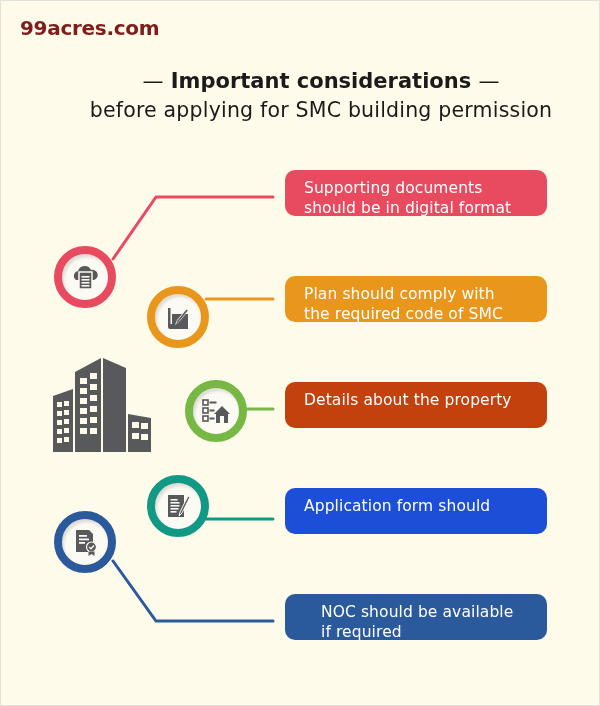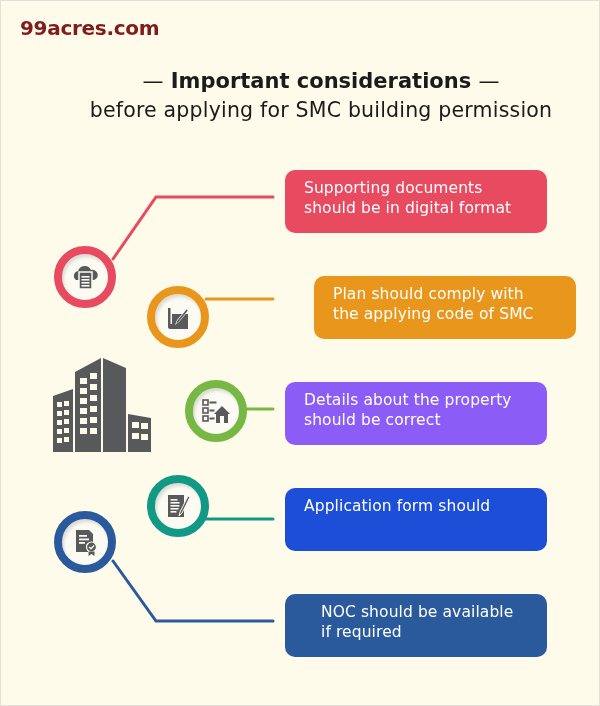--- a/index.html
+++ b/index.html
@@ -20,21 +20,21 @@
     position: absolute; left: 0; width: 600px; top: 66px;
     text-align: center; color: #1b1b1b;
     font-family: "DejaVu Sans", sans-serif;
     margin-left: 20px;
   }
   .title .line1 { font-size: 21px; font-weight: bold; line-height: 28px; }
   .title .line2 { font-size: 20.5px; font-weight: normal; line-height: 30px; letter-spacing: 0.2px; }
   .title .dash { font-weight: normal; }
   svg.connectors { position: absolute; left: 0; top: 0; }
   .card {
-    position: absolute; left: 284px; width: 262px; height: 63px;
+    position: absolute; left: 284px; width: 262px; height: 46px;
     border-radius: 10px; color: #ffffff;
     font-family: "DejaVu Sans", sans-serif; font-size: 15.5px; line-height: 20px;
     box-sizing: border-box; padding: 8px 0 0 19px;
     letter-spacing: 0.1px;
   }
   .card span { display: block; }
   .circle {
     position: absolute; width: 46px; height: 46px; border-radius: 50%;
     border: 8px solid; background: #fbfaf3;
     box-shadow: inset 2px 3px 3px rgba(0,0,0,0.12);
@@ -62,27 +62,26 @@
   <line x1="205" y1="298" x2="272" y2="298" stroke="#e8961c" stroke-width="3" stroke-linecap="round"></line>
   <line x1="245" y1="408" x2="272" y2="408" stroke="#76b843" stroke-width="3" stroke-linecap="round"></line>
   <line x1="205" y1="518" x2="272" y2="518" stroke="#129985" stroke-width="3" stroke-linecap="round"></line>
   <polyline points="112,560 155,620 272,620" fill="none" stroke="#2a5a9c" stroke-width="3" stroke-linecap="round"></polyline>
 </svg>
 
 <div class="card" style="top:169px;background:#e84a5f;">
   <span>Supporting documents</span>
   <span>should be in digital format</span>
 </div>
-<div class="card" style="top:275px;background:#e8961c;margin-left:29px;">
+<div class="card" style="top:275px;background:#e8961c;">
   <span>Plan should comply with</span>
-  <span>the applying code of SMC</span>
+  <span>the required code of SMC</span>
 </div>
-<div class="card" style="top:381px;background:#8b5cf6;">
+<div class="card" style="top:381px;background:#c2410c;">
   <span>Details about the property</span>
-  <span>should be correct</span>
 </div>
 <div class="card" style="top:487px;background:#1d4ed8;">
   <span>Application form should</span>
 </div>
 <div class="card" style="top:593px;background:#2a5a9c;padding-left:36px;">
   <span>NOC should be available</span>
   <span>if required</span>
 </div>
 
 <div class="circle" style="left:53px;top:245px;border-color:#e84a5f;">

